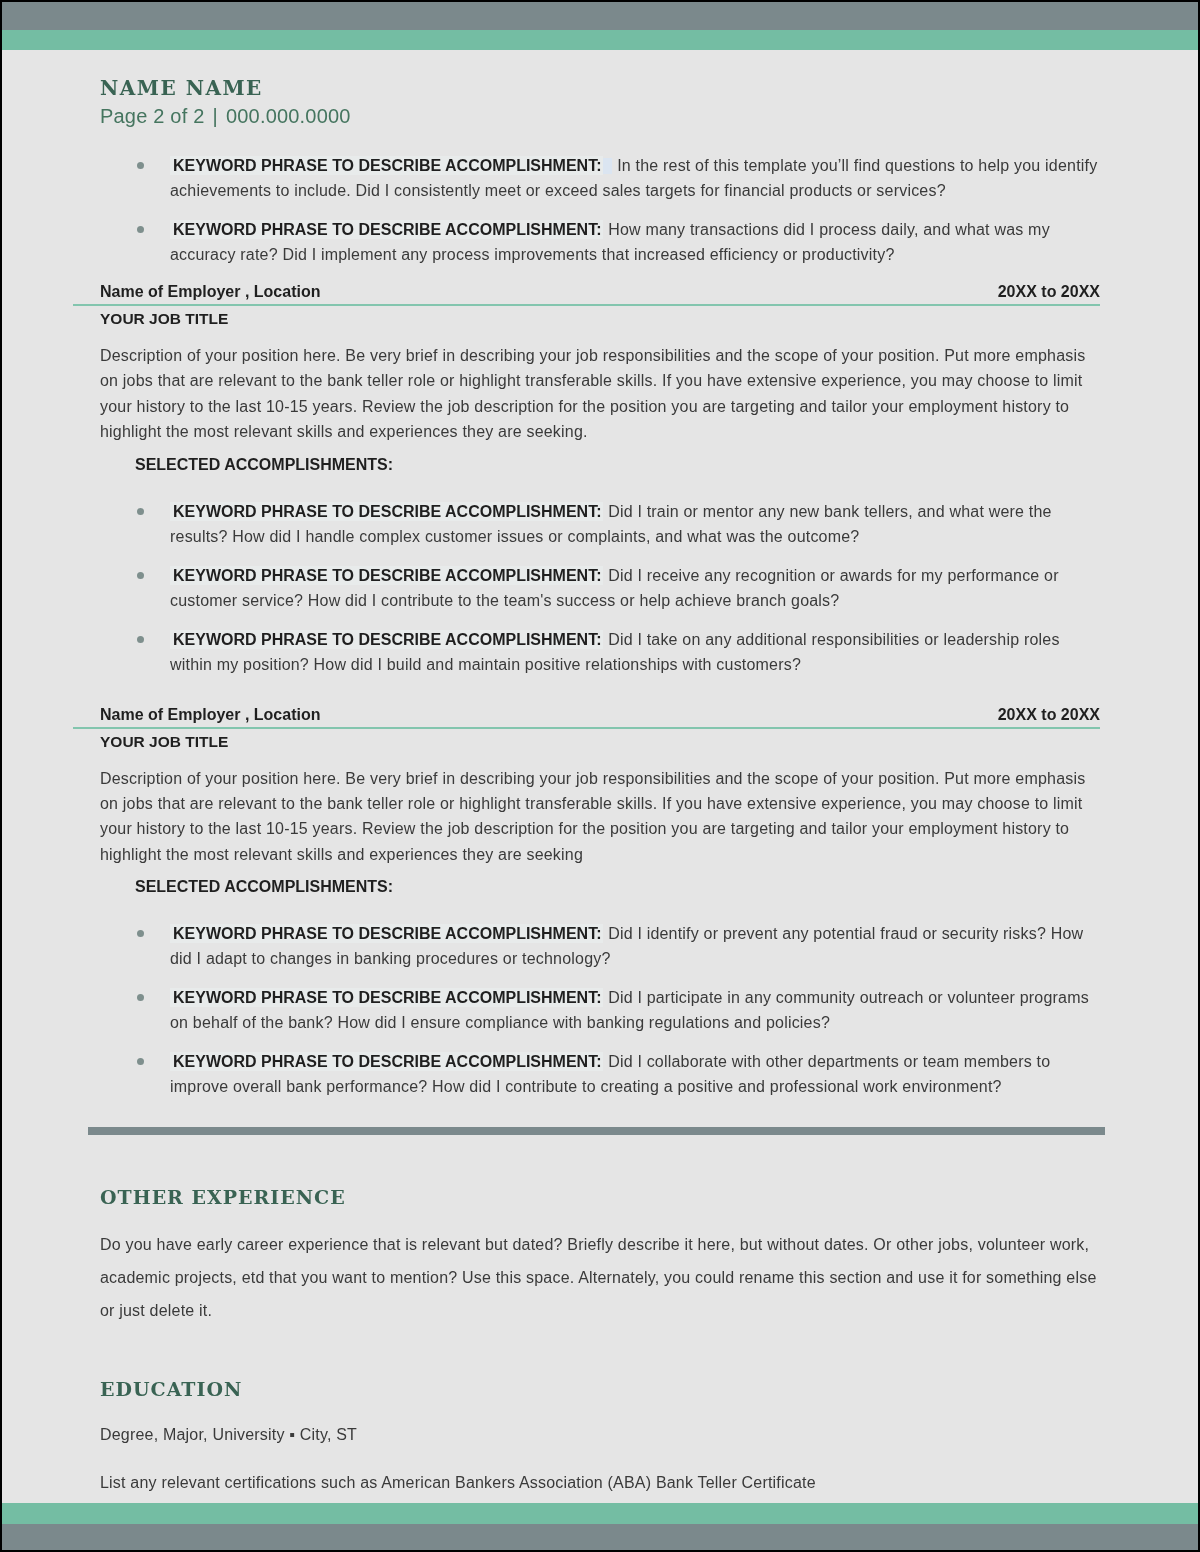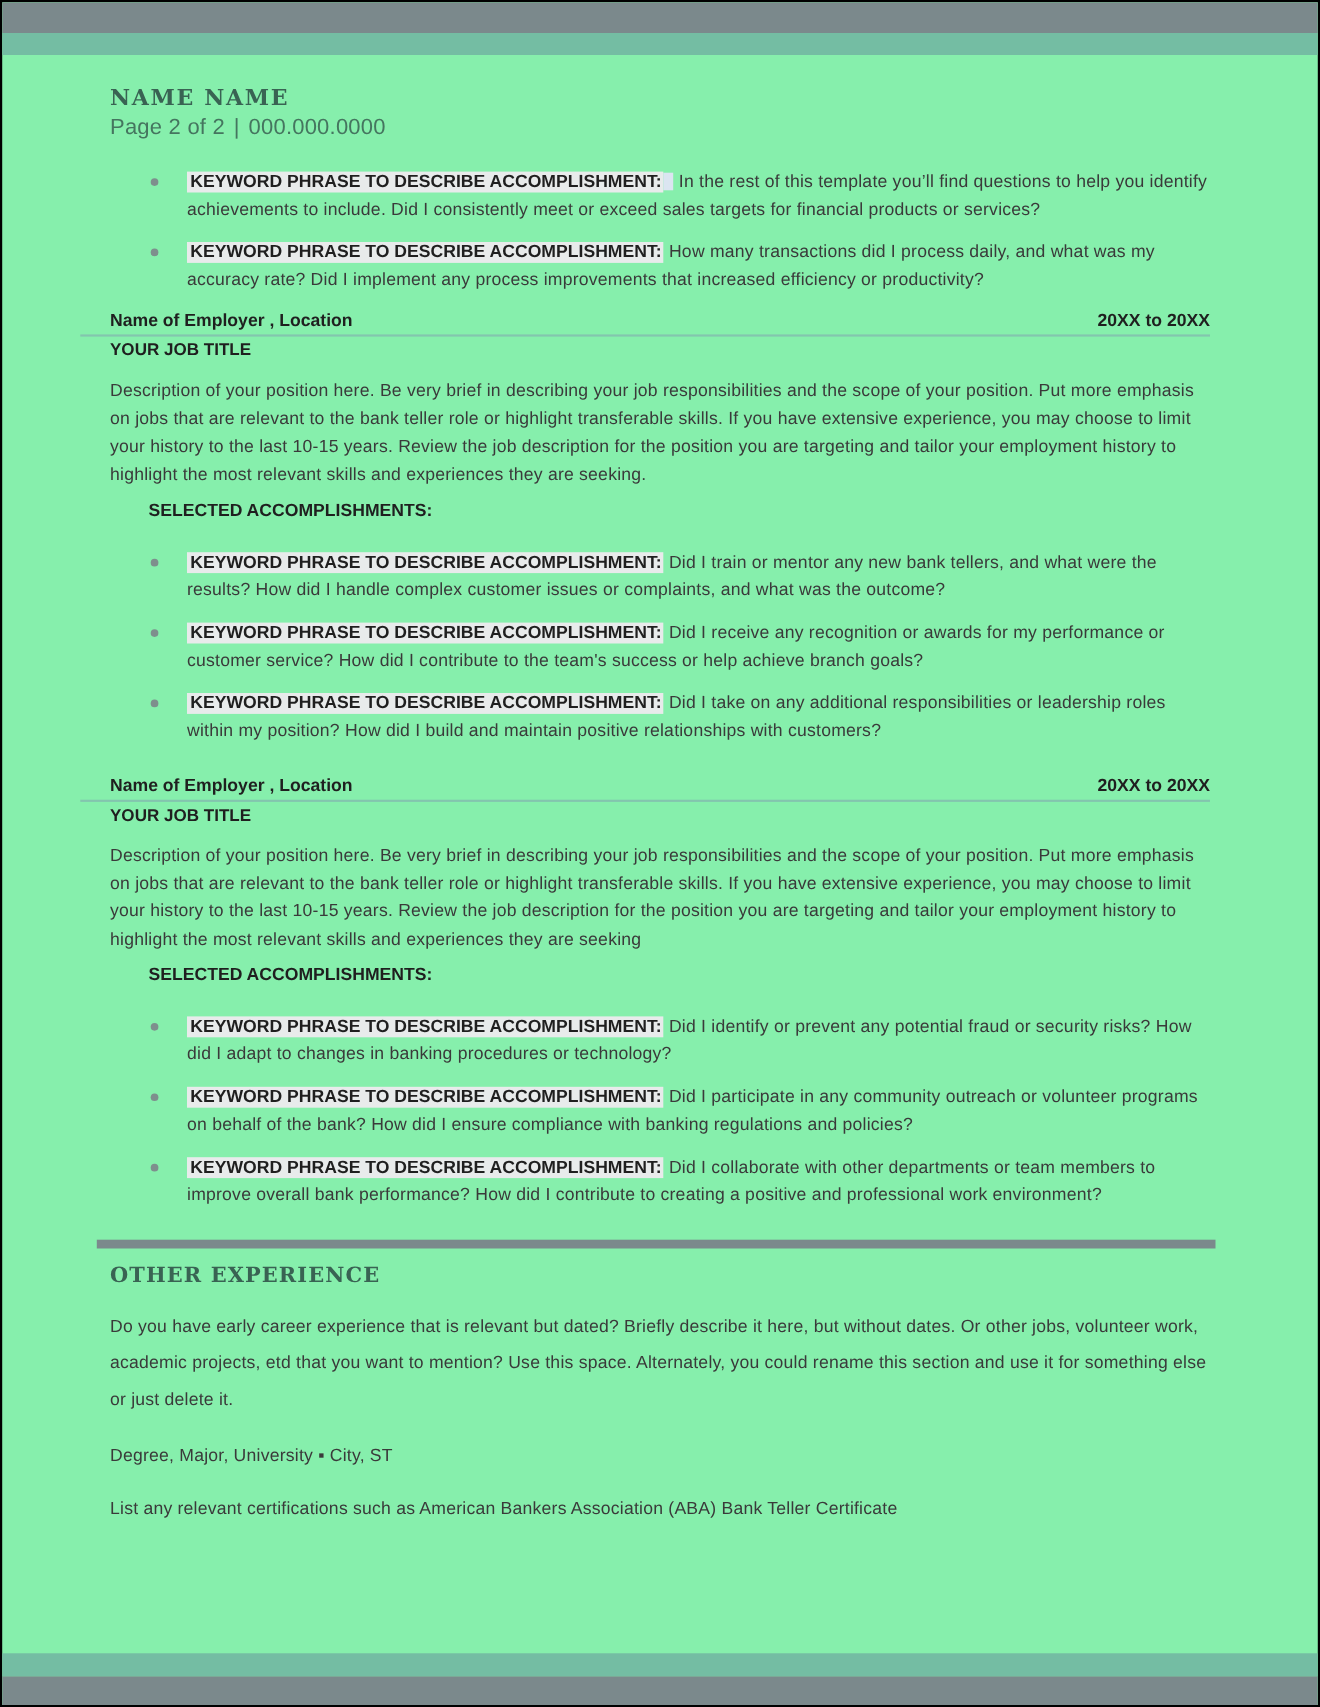--- a/index.html
+++ b/index.html
@@ -10,21 +10,21 @@
     --subheading-green:#45755f;
     --keyword-highlight:#e8ebeb;
     --keyword-tail:#dbe5f1;
     --bullet-dot:#7e8f8d;
     --body-text:#3a3a3a;
     --bold-text:#1f1f1f;
   }
   *{margin:0;padding:0;box-sizing:border-box;}
   html,body{background:#fff;}
   body{width:1200px;height:1552px;font-family:"Liberation Sans",sans-serif;}
-  .page{position:relative;width:1200px;height:1552px;border:2px solid #000;background:#86efac;overflow:hidden;}
+  .page{position:relative;width:1200px;height:1552px;border:2px solid #000;background:#e5e5e5;overflow:hidden;}
   .bar{width:100%;}
   .bar-gray-top{height:28px;background:var(--bar-gray);}
   .bar-green-top{height:20px;background:var(--bar-green);}
   .content{width:1000px;margin:0 auto;color:var(--body-text);font-size:16px;letter-spacing:0.2px;}
   h1.name{margin-top:26px;font-family:"DejaVu Serif",serif;font-weight:bold;font-size:20px;letter-spacing:1.5px;color:var(--heading-green);}
   .page-info{margin-top:5px;font-size:20px;color:var(--subheading-green);}
   .page-info .sep{margin:0 8px;}
   ul.bullets{list-style:none;margin-top:25px;}
   ul.bullets li{display:flex;line-height:25px;margin-top:14px;}
   ul.bullets li:first-child{margin-top:0;}
@@ -32,21 +32,21 @@
   .btext{margin-left:26px;flex:1;}
   .kw{font-weight:bold;color:var(--bold-text);background:var(--keyword-highlight);padding:1px 2px 1px 3px;letter-spacing:0;}
   .tail-blue{display:inline-block;width:9px;height:16px;background:var(--keyword-tail);vertical-align:-3px;}
   .job{margin-top:16px;}
   .job.second{margin-top:29px;}
   .employer-row{display:flex;justify-content:space-between;align-items:flex-start;margin-left:-27px;padding:0 0 3px 27px;border-bottom:2px solid var(--underline-green);font-weight:bold;font-size:16px;color:var(--bold-text);letter-spacing:0;}
   .job-title{margin-top:4px;font-weight:bold;font-size:15.5px;color:var(--bold-text);letter-spacing:0;}
   .job-desc{margin-top:15px;line-height:25.4px;}
   .sel-label{margin:11px 0 0 35px;font-weight:bold;color:var(--bold-text);letter-spacing:0;}
   .divider{height:8px;background:var(--bar-gray);margin:28px 0 0 -12px;width:1017px;}
-  h2.section{margin-top:13px;font-family:"DejaVu Serif",serif;font-weight:bold;font-size:19px;letter-spacing:1px;color:var(--heading-green);}
+  h2.section{margin-top:51px;font-family:"DejaVu Serif",serif;font-weight:bold;font-size:19px;letter-spacing:1px;color:var(--heading-green);}
   .section-body{margin-top:20px;line-height:33px;}
   .degree-line{margin-top:26px;}
   .cert-line{margin-top:30px;}
   .bottom-bars{position:absolute;left:0;right:0;bottom:0;}
   .bar-green-bottom{height:21px;background:var(--bar-green);}
   .bar-gray-bottom{height:26px;background:var(--bar-gray);}
 </style>
 </head>
 <body>
 
@@ -144,20 +144,21 @@
           </span>
         </li>
       </ul>
     </section>
 
     <div class="divider"></div>
 
     <h2 class="section">OTHER EXPERIENCE</h2>
     <p class="section-body">Do you have early career experience that is relevant but dated? Briefly describe it here, but without dates. Or other jobs, volunteer work, academic projects, etd that you want to mention? Use this space. Alternately, you could rename this section and use it for something else or just delete it.</p>
 
+    <h2 class="section">EDUCATION</h2>
     <p class="degree-line">Degree, Major, University ▪ City, ST</p>
     <p class="cert-line">List any relevant certifications such as American Bankers Association (ABA) Bank Teller Certificate</p>
 
   </div>
 
   <div class="bottom-bars">
     <div class="bar bar-green-bottom"></div>
     <div class="bar bar-gray-bottom"></div>
   </div>
 </div>

